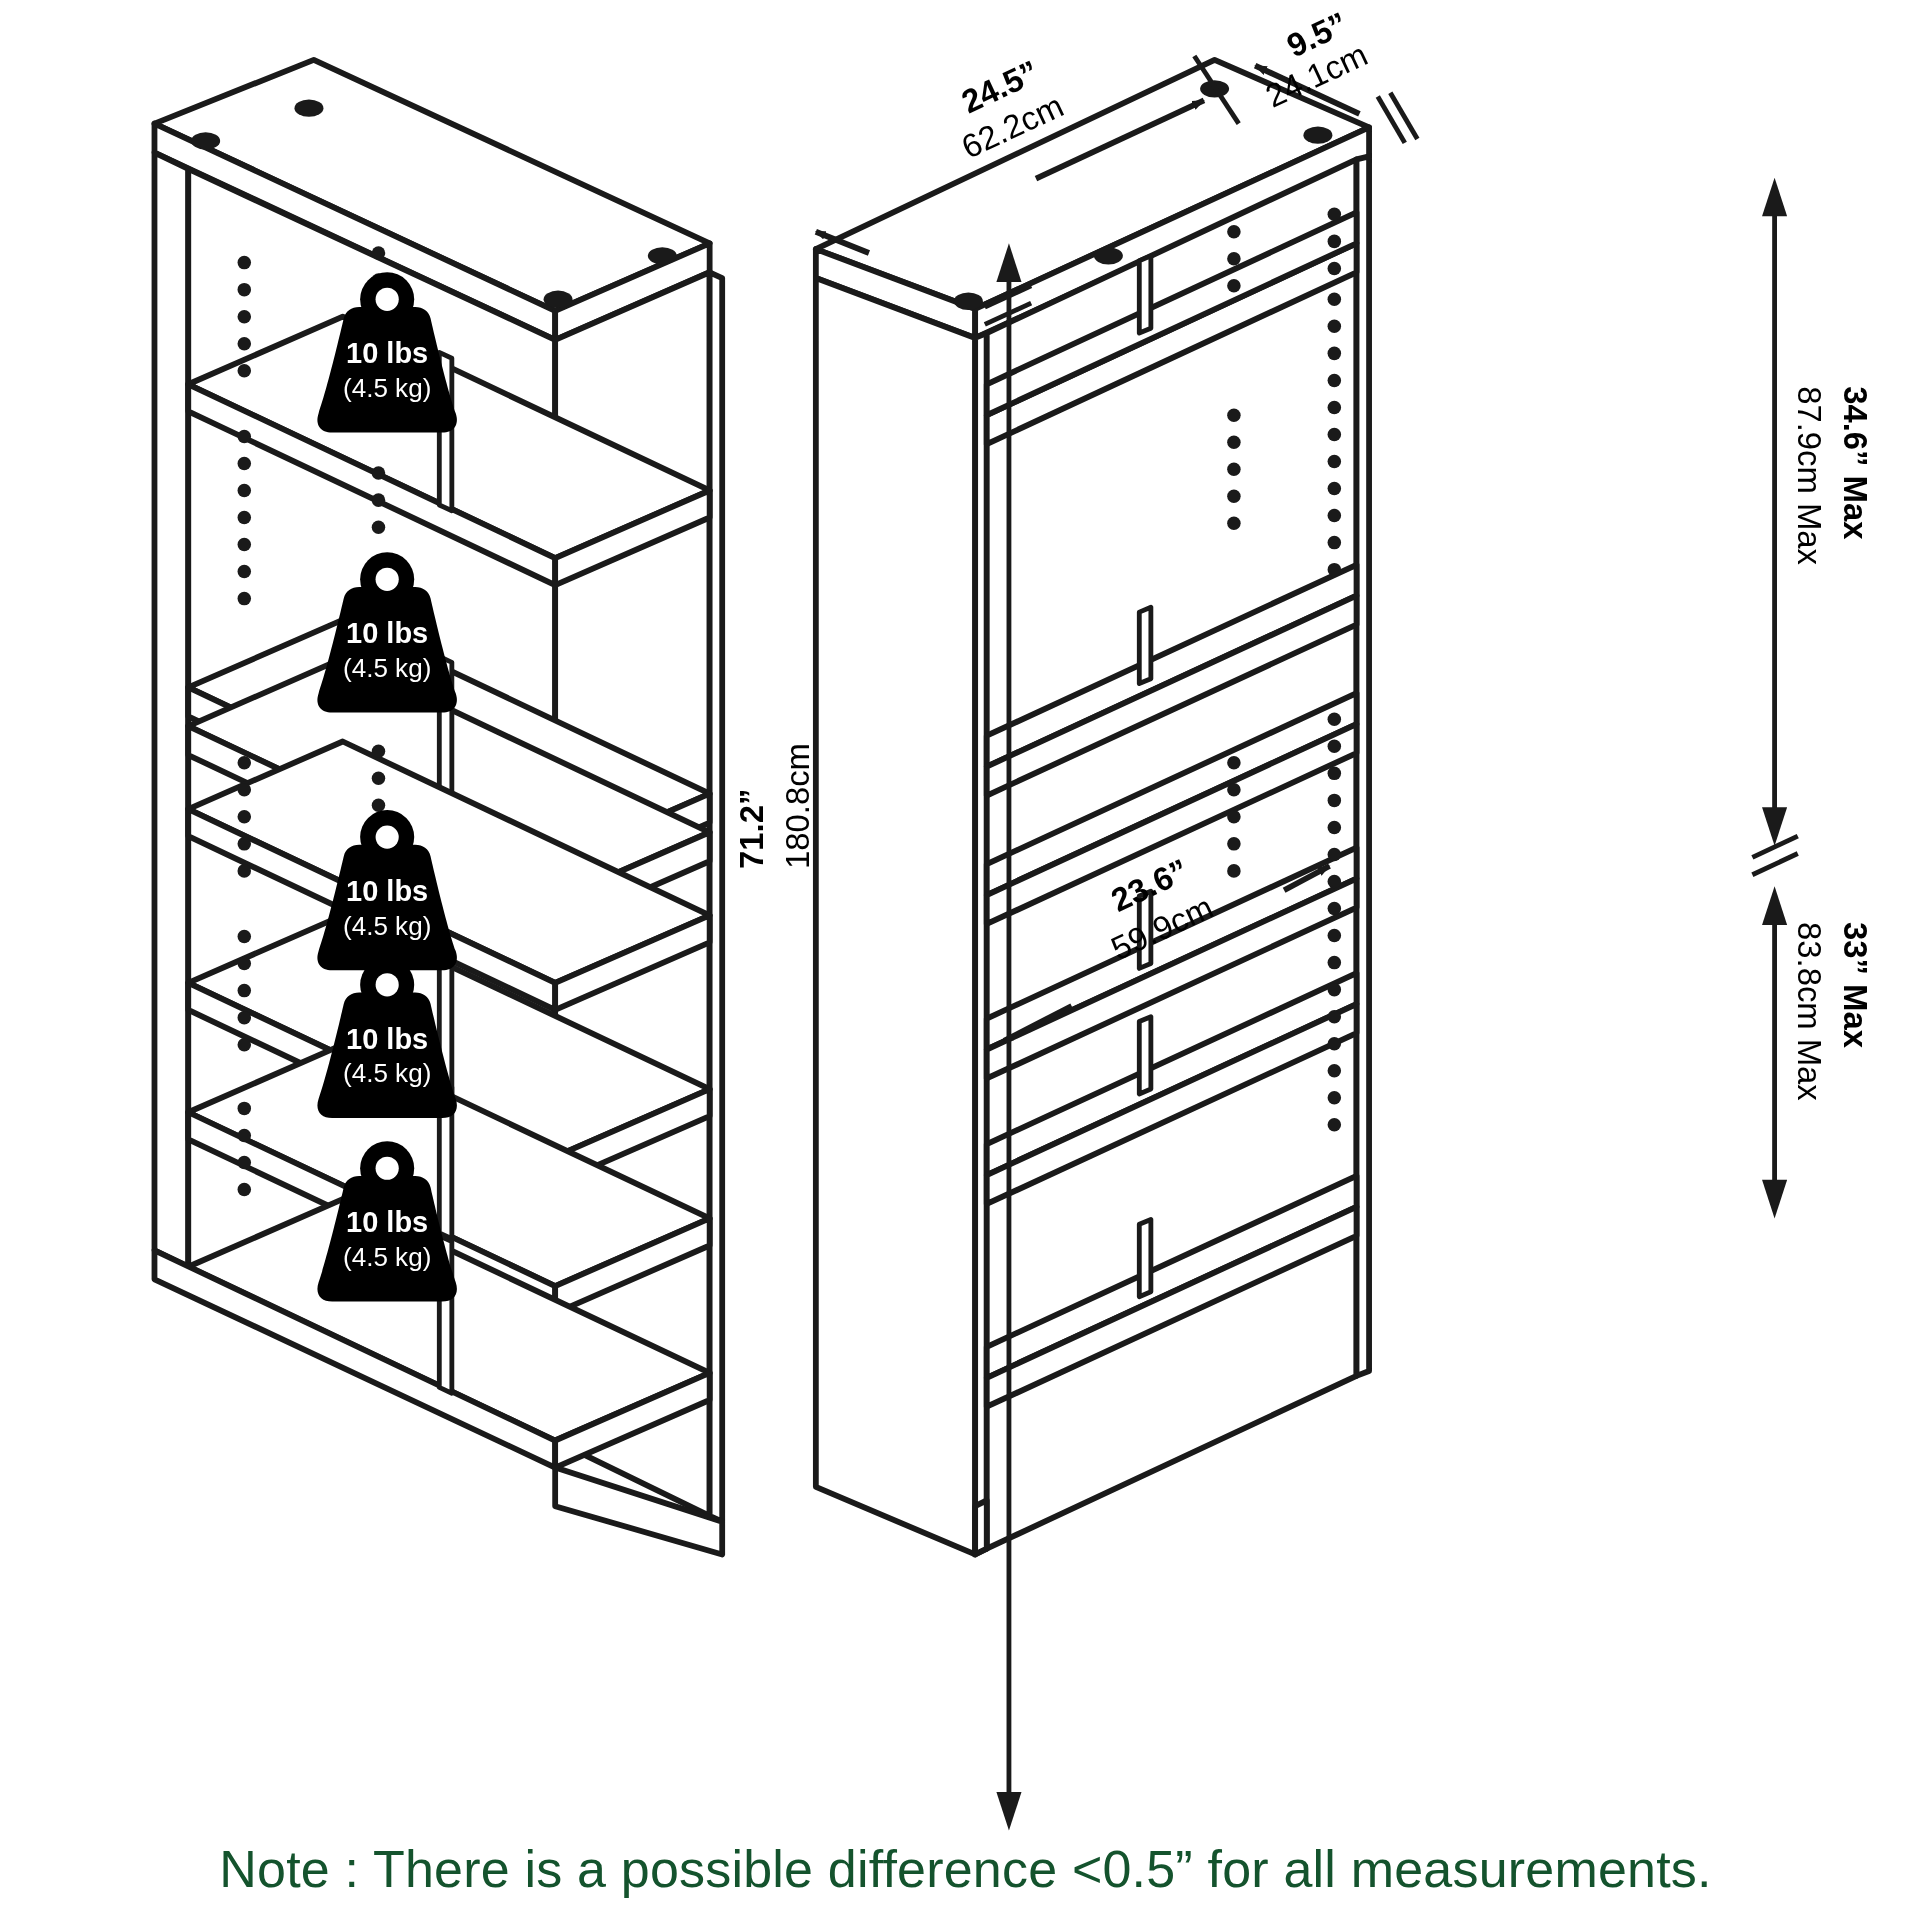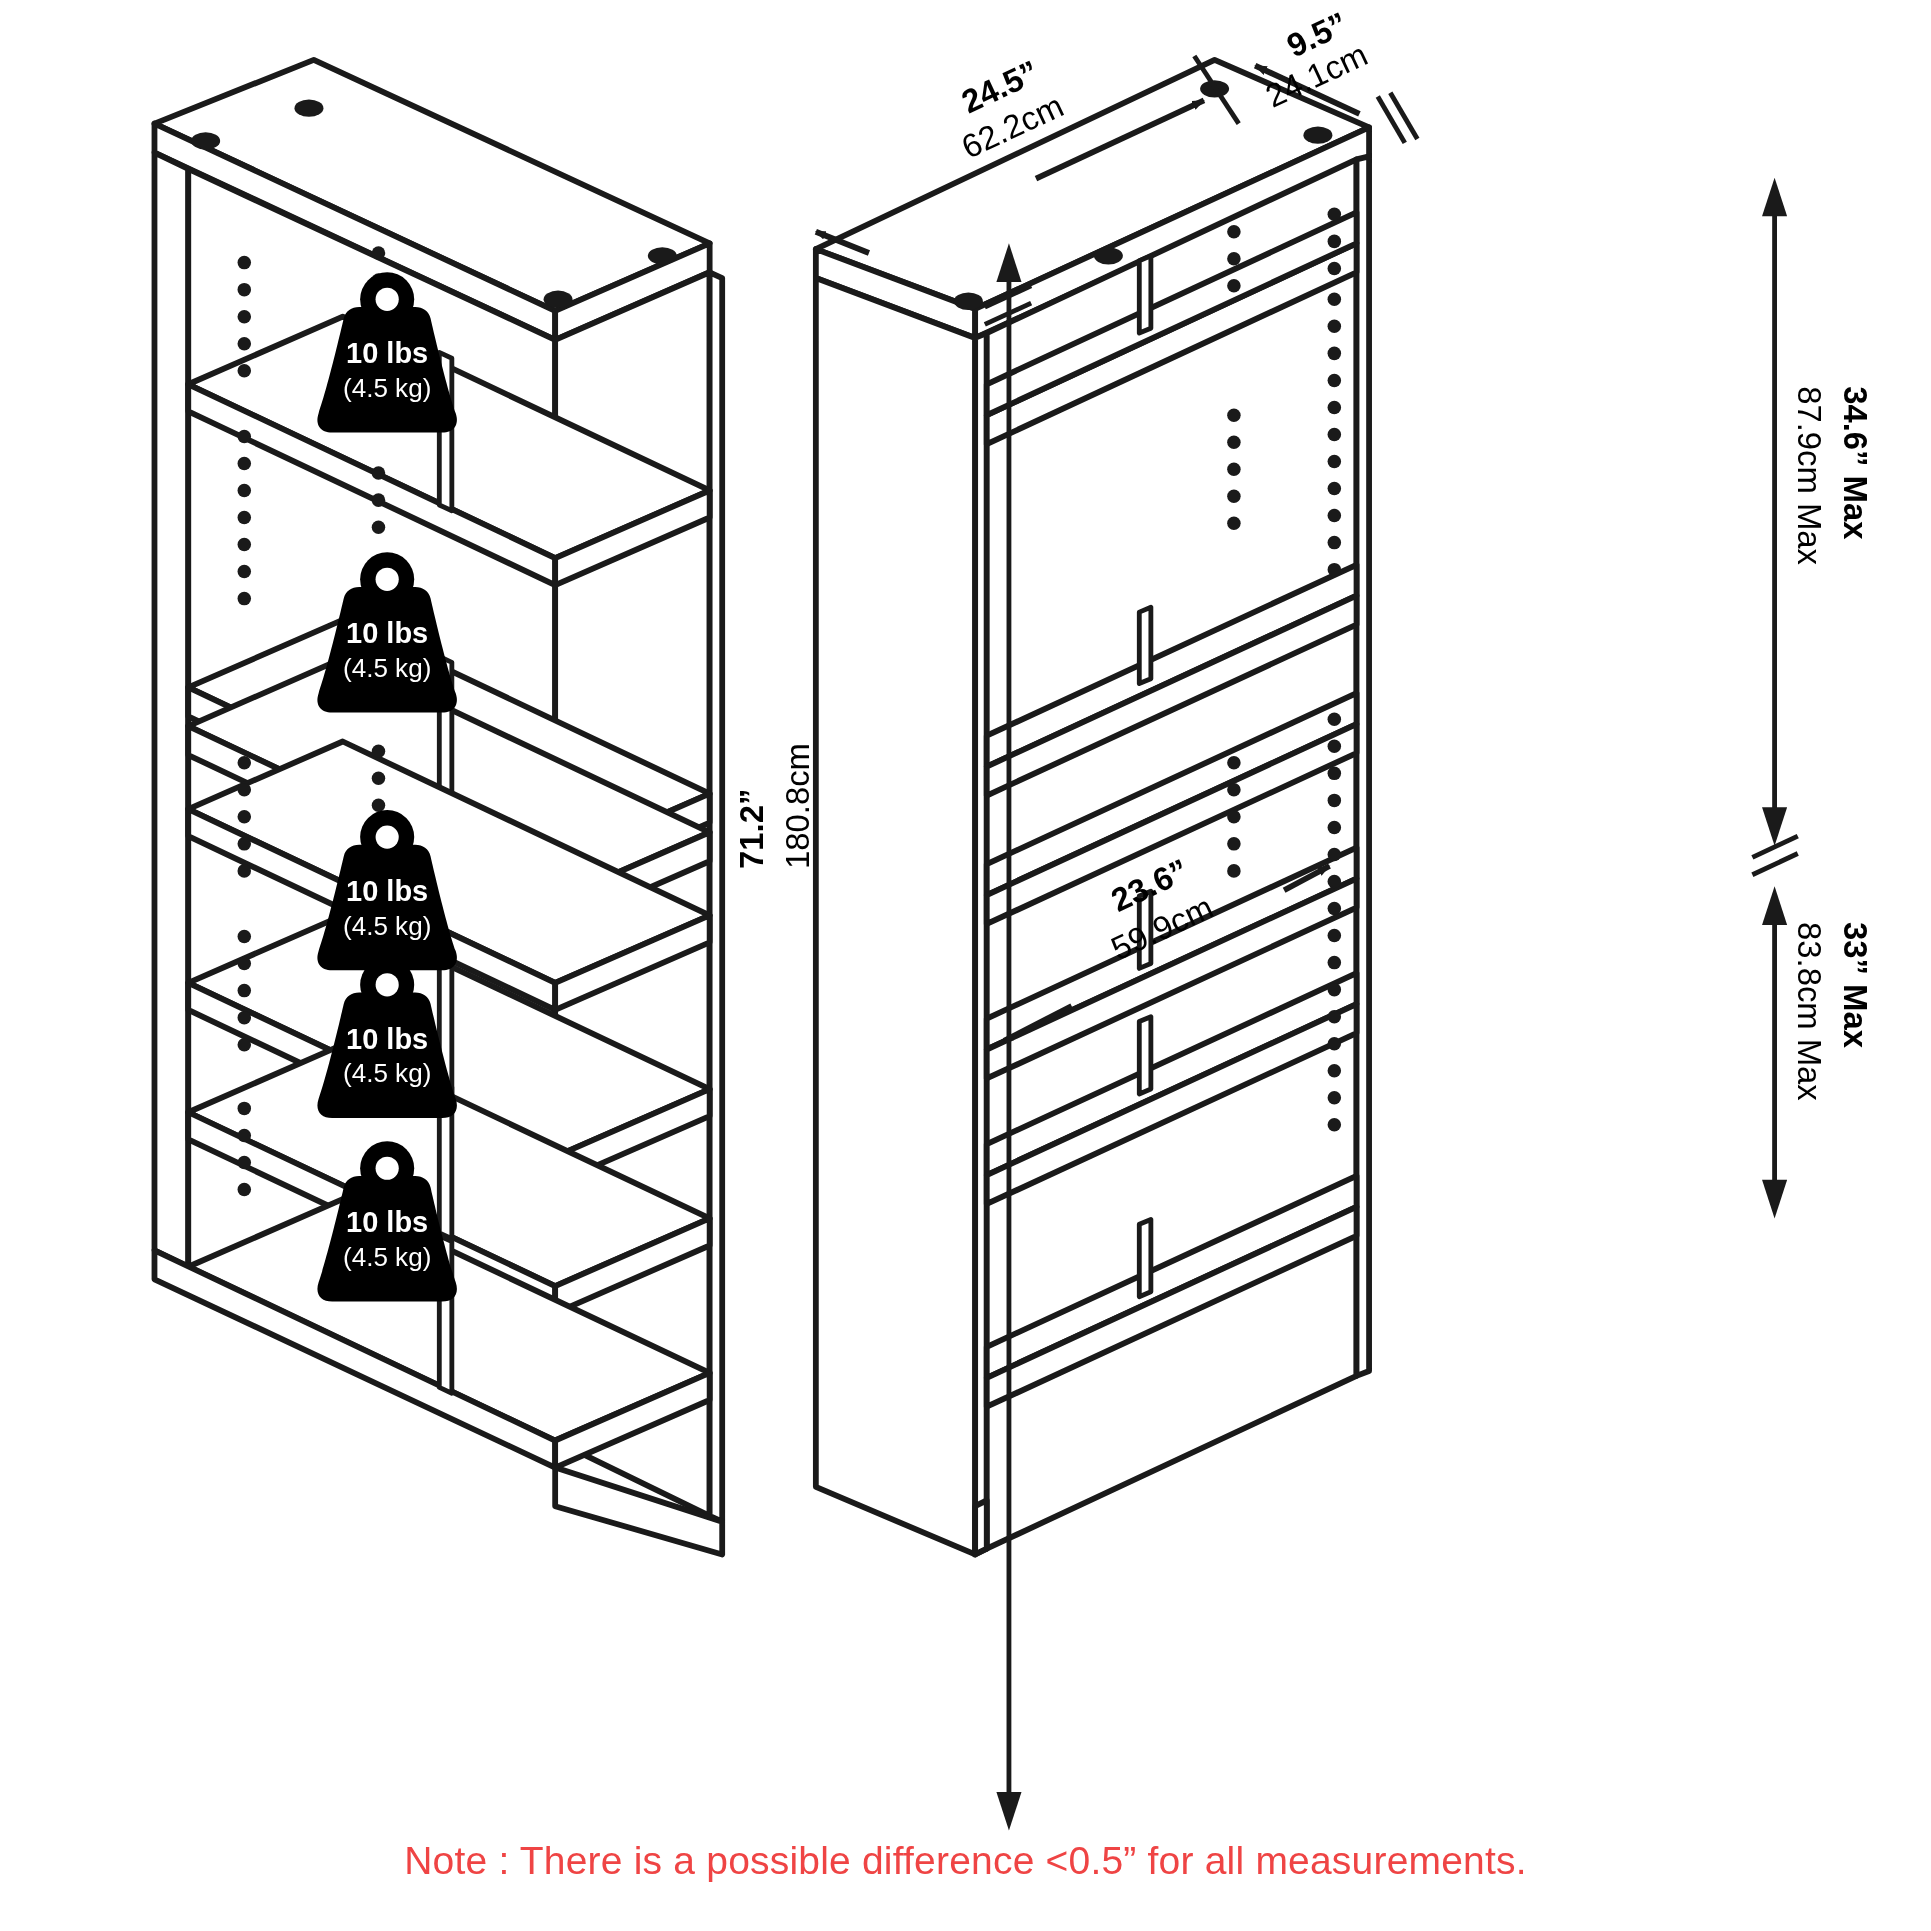--- a/index.html
+++ b/index.html
@@ -1,21 +1,21 @@
 <!DOCTYPE html>
 <html><head>
 <meta charset="utf-8">
 <style>
   html,body{margin:0;padding:0;background:#ffffff;}
   body{width:1931px;height:1931px;font-family:"Liberation Sans",sans-serif;}
   #stage{position:relative;width:1931px;height:1931px;background:#fff;overflow:hidden;}
   svg.diagram{position:absolute;left:0;top:0;width:1931px;height:1931px;}
   .note{
     position:absolute;left:0;top:1839px;width:1931px;text-align:center;
-    font-family:"Liberation Sans",sans-serif;font-size:39px;color:#ef4444;
+    font-family:"Liberation Sans",sans-serif;font-size:52px;color:#14532d;
     letter-spacing:0.2px;
   }
   text{font-family:"Liberation Sans",sans-serif;fill:#000;}
   .dimbold{font-weight:bold;font-size:34px;}
   .dimreg{font-weight:normal;font-size:34px;}
   .wlbl1{font-weight:bold;font-size:30px;fill:#ffffff;}
   .wlbl2{font-weight:normal;font-size:27px;fill:#ffffff;}
 </style>
 </head>
 <body>

